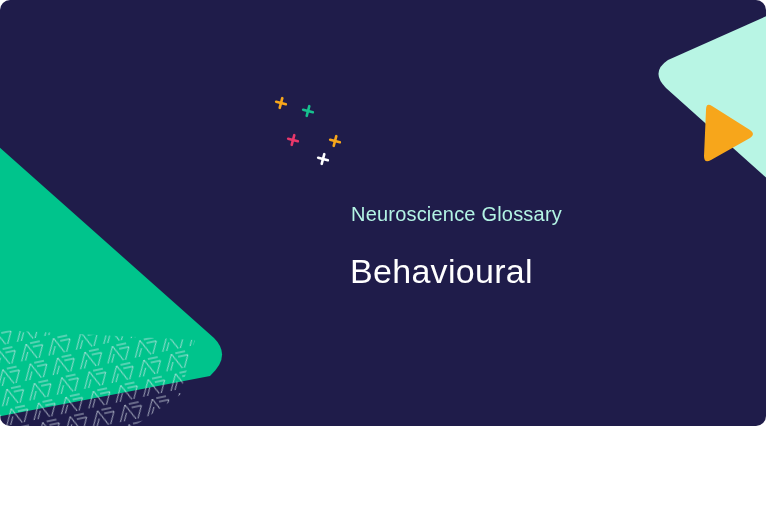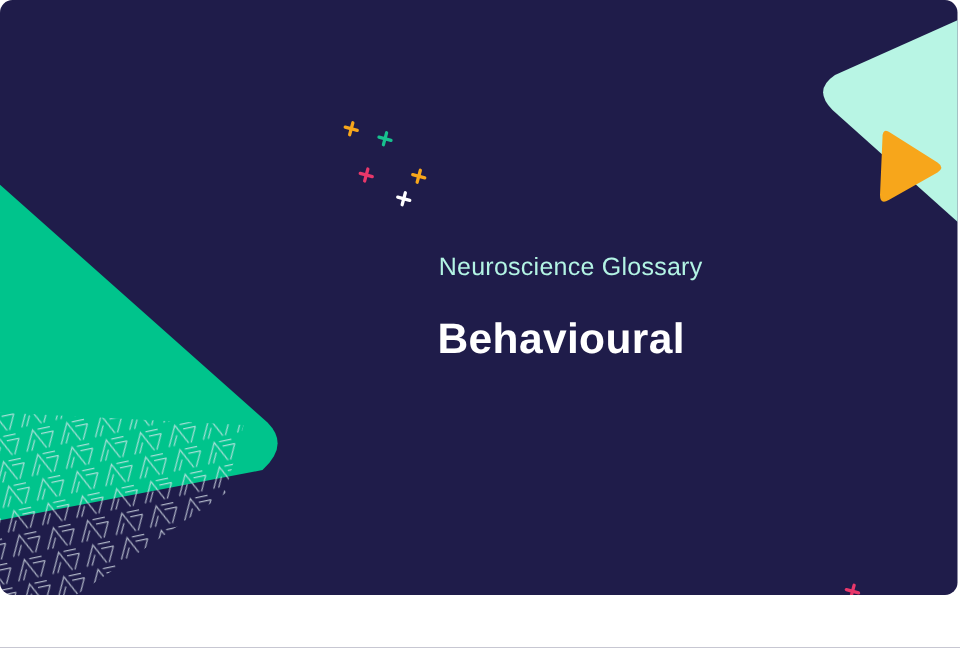--- a/index.html
+++ b/index.html
@@ -1,35 +1,35 @@
 <!DOCTYPE html>
 <html><head>
   <meta charset="utf-8">
   <style>
     html, body { margin: 0; padding: 0; background: #ffffff; }
     body { width: 768px; height: 518px; overflow: hidden; }
     .card {
       position: absolute; left: 0; top: 0;
-      width: 766px; height: 476px;
+      width: 766px; height: 426px;
       background: #1e1b4b;
       background: #1f1c4a;
       border-radius: 10px;
       overflow: hidden;
       font-family: "Liberation Sans", "DejaVu Sans", sans-serif;
     }
     .bg-svg { position: absolute; left: 0; top: 0; }
     .eyebrow {
       position: absolute; left: 351px; top: 203px;
       font-size: 20px; color: #b3f4e4; letter-spacing: 0.2px;
       white-space: nowrap;
     }
     .title {
       position: absolute; left: 350px; top: 252px;
       font-size: 34px; line-height: 39px; color: #ffffff;
-      font-weight: bold; letter-spacing: 0.3px;
+      font-weight: normal; letter-spacing: 0.3px;
       margin: 0;
     }
     .title span { display: block; white-space: nowrap; }
   </style>
 </head>
 <body>
 
 <div class="card">
   <svg class="bg-svg" width="766" height="516" viewBox="0 0 766 516">
     <defs>

